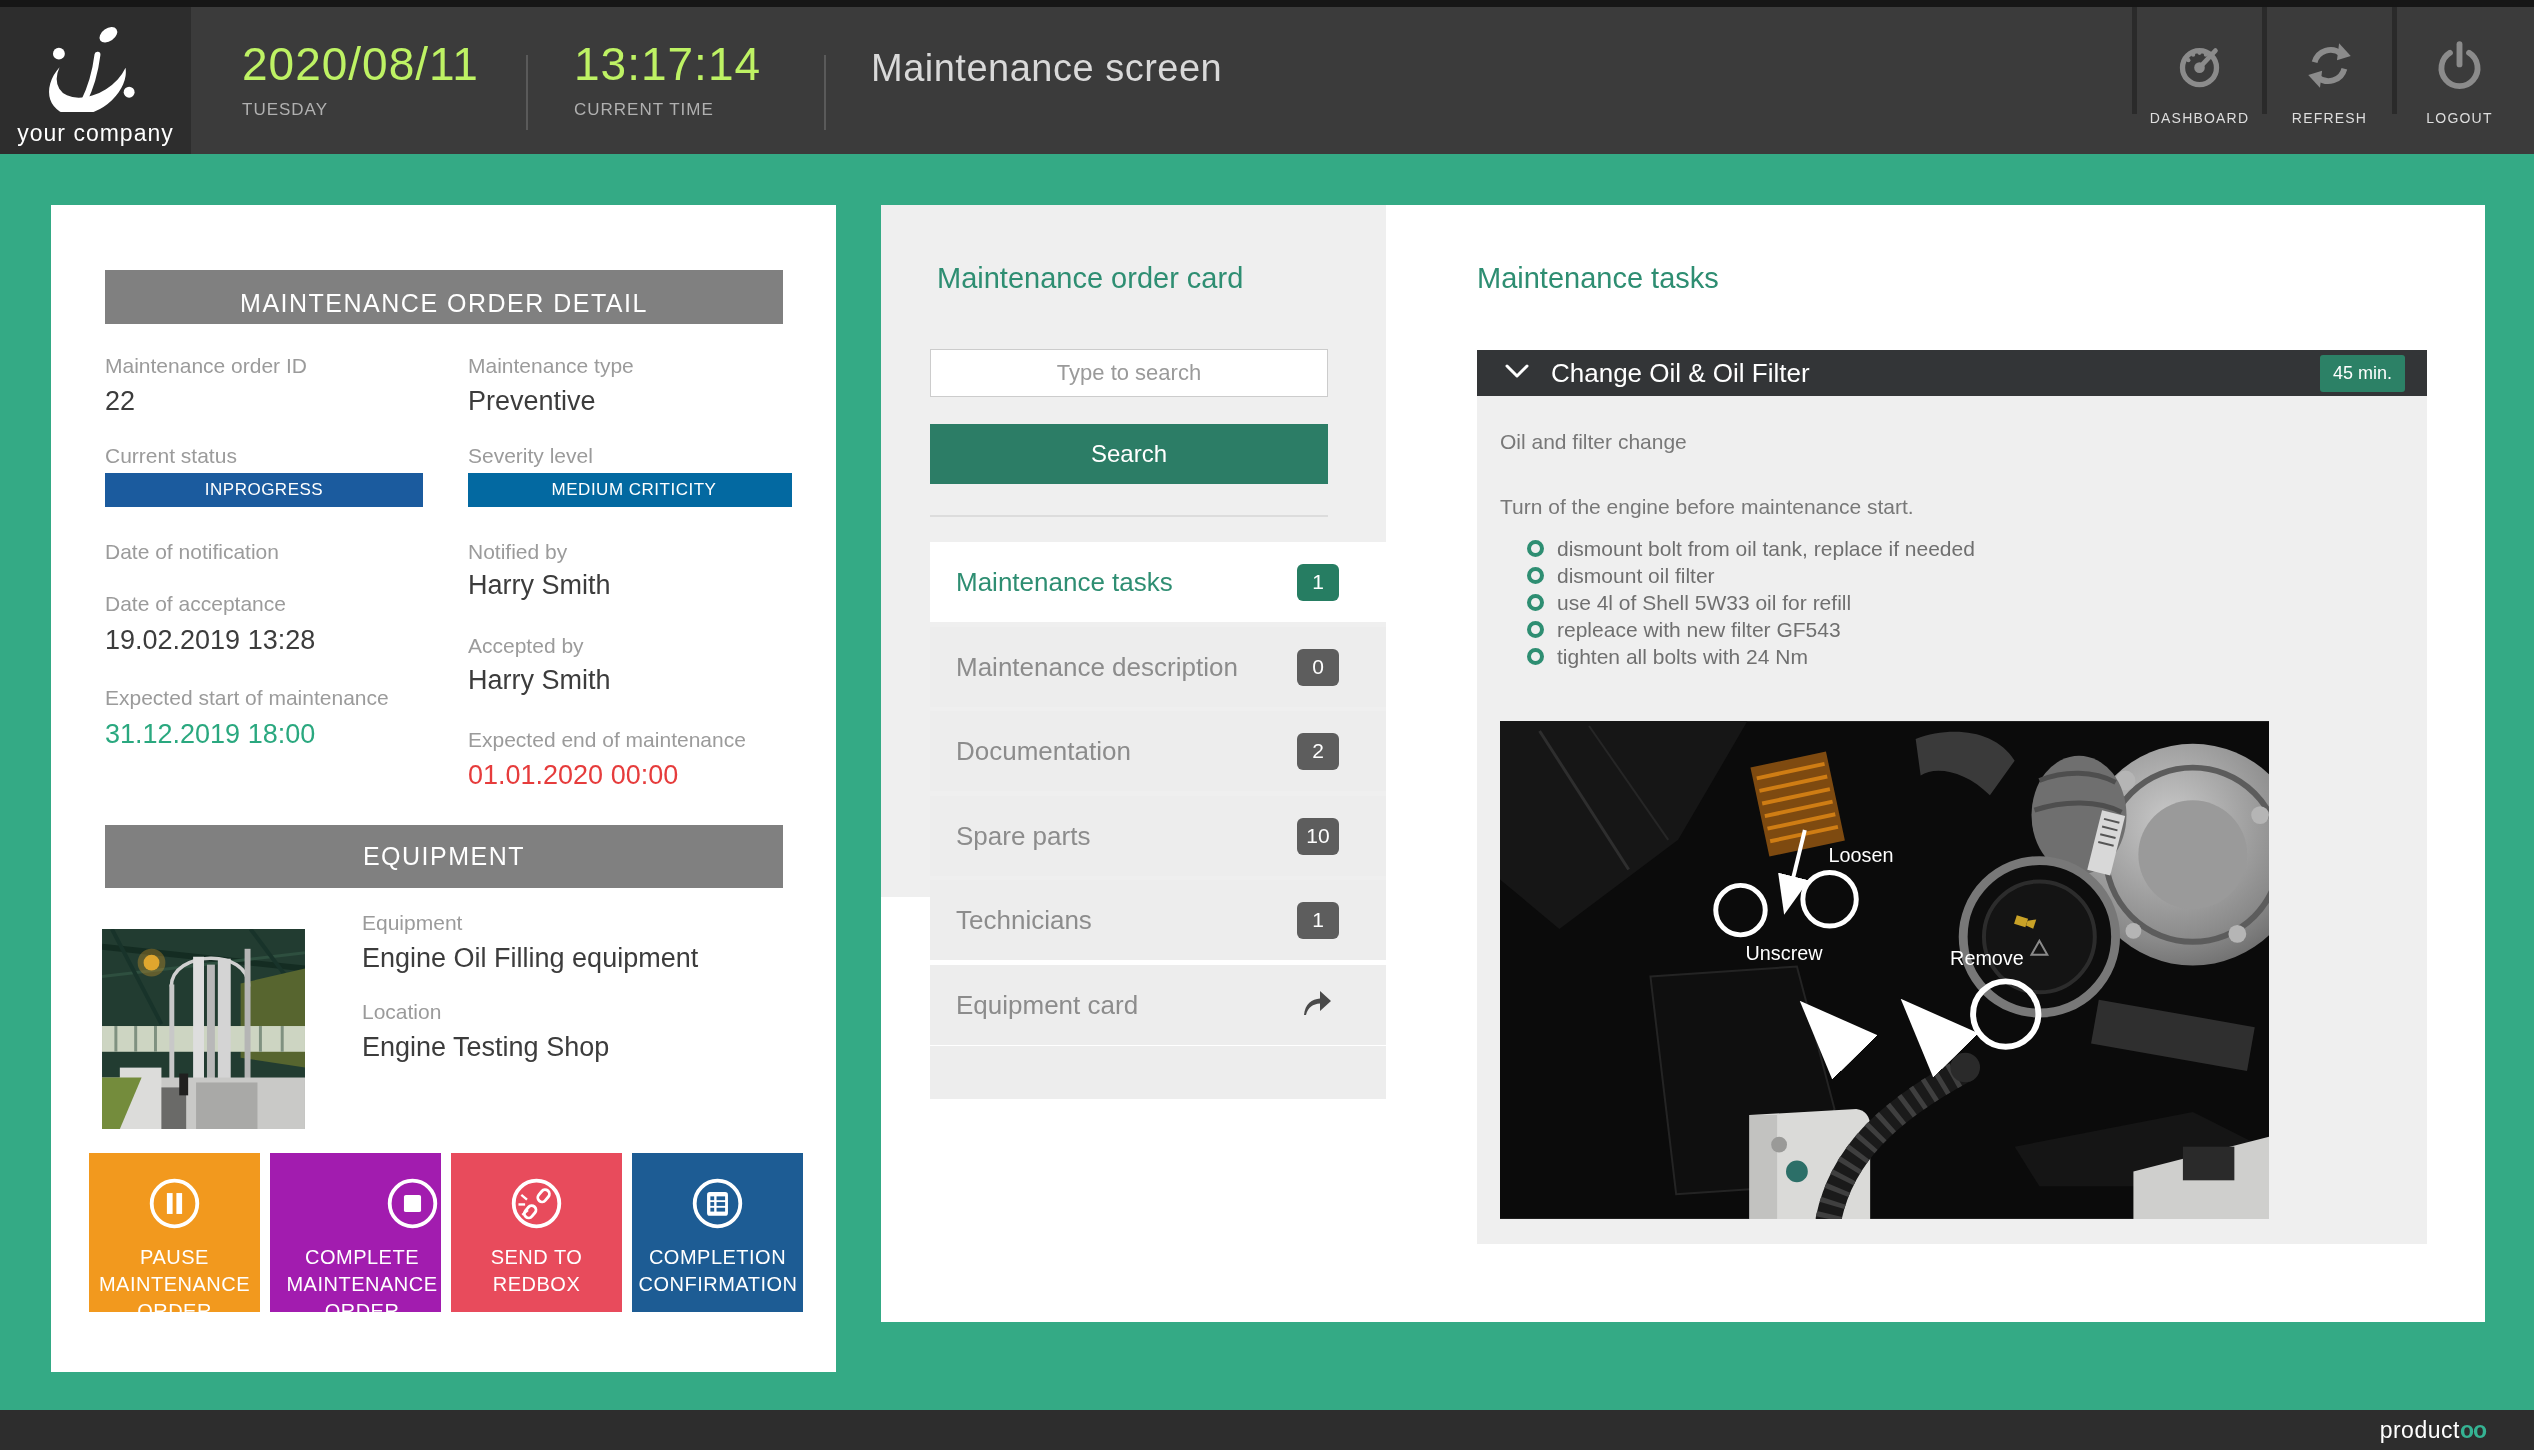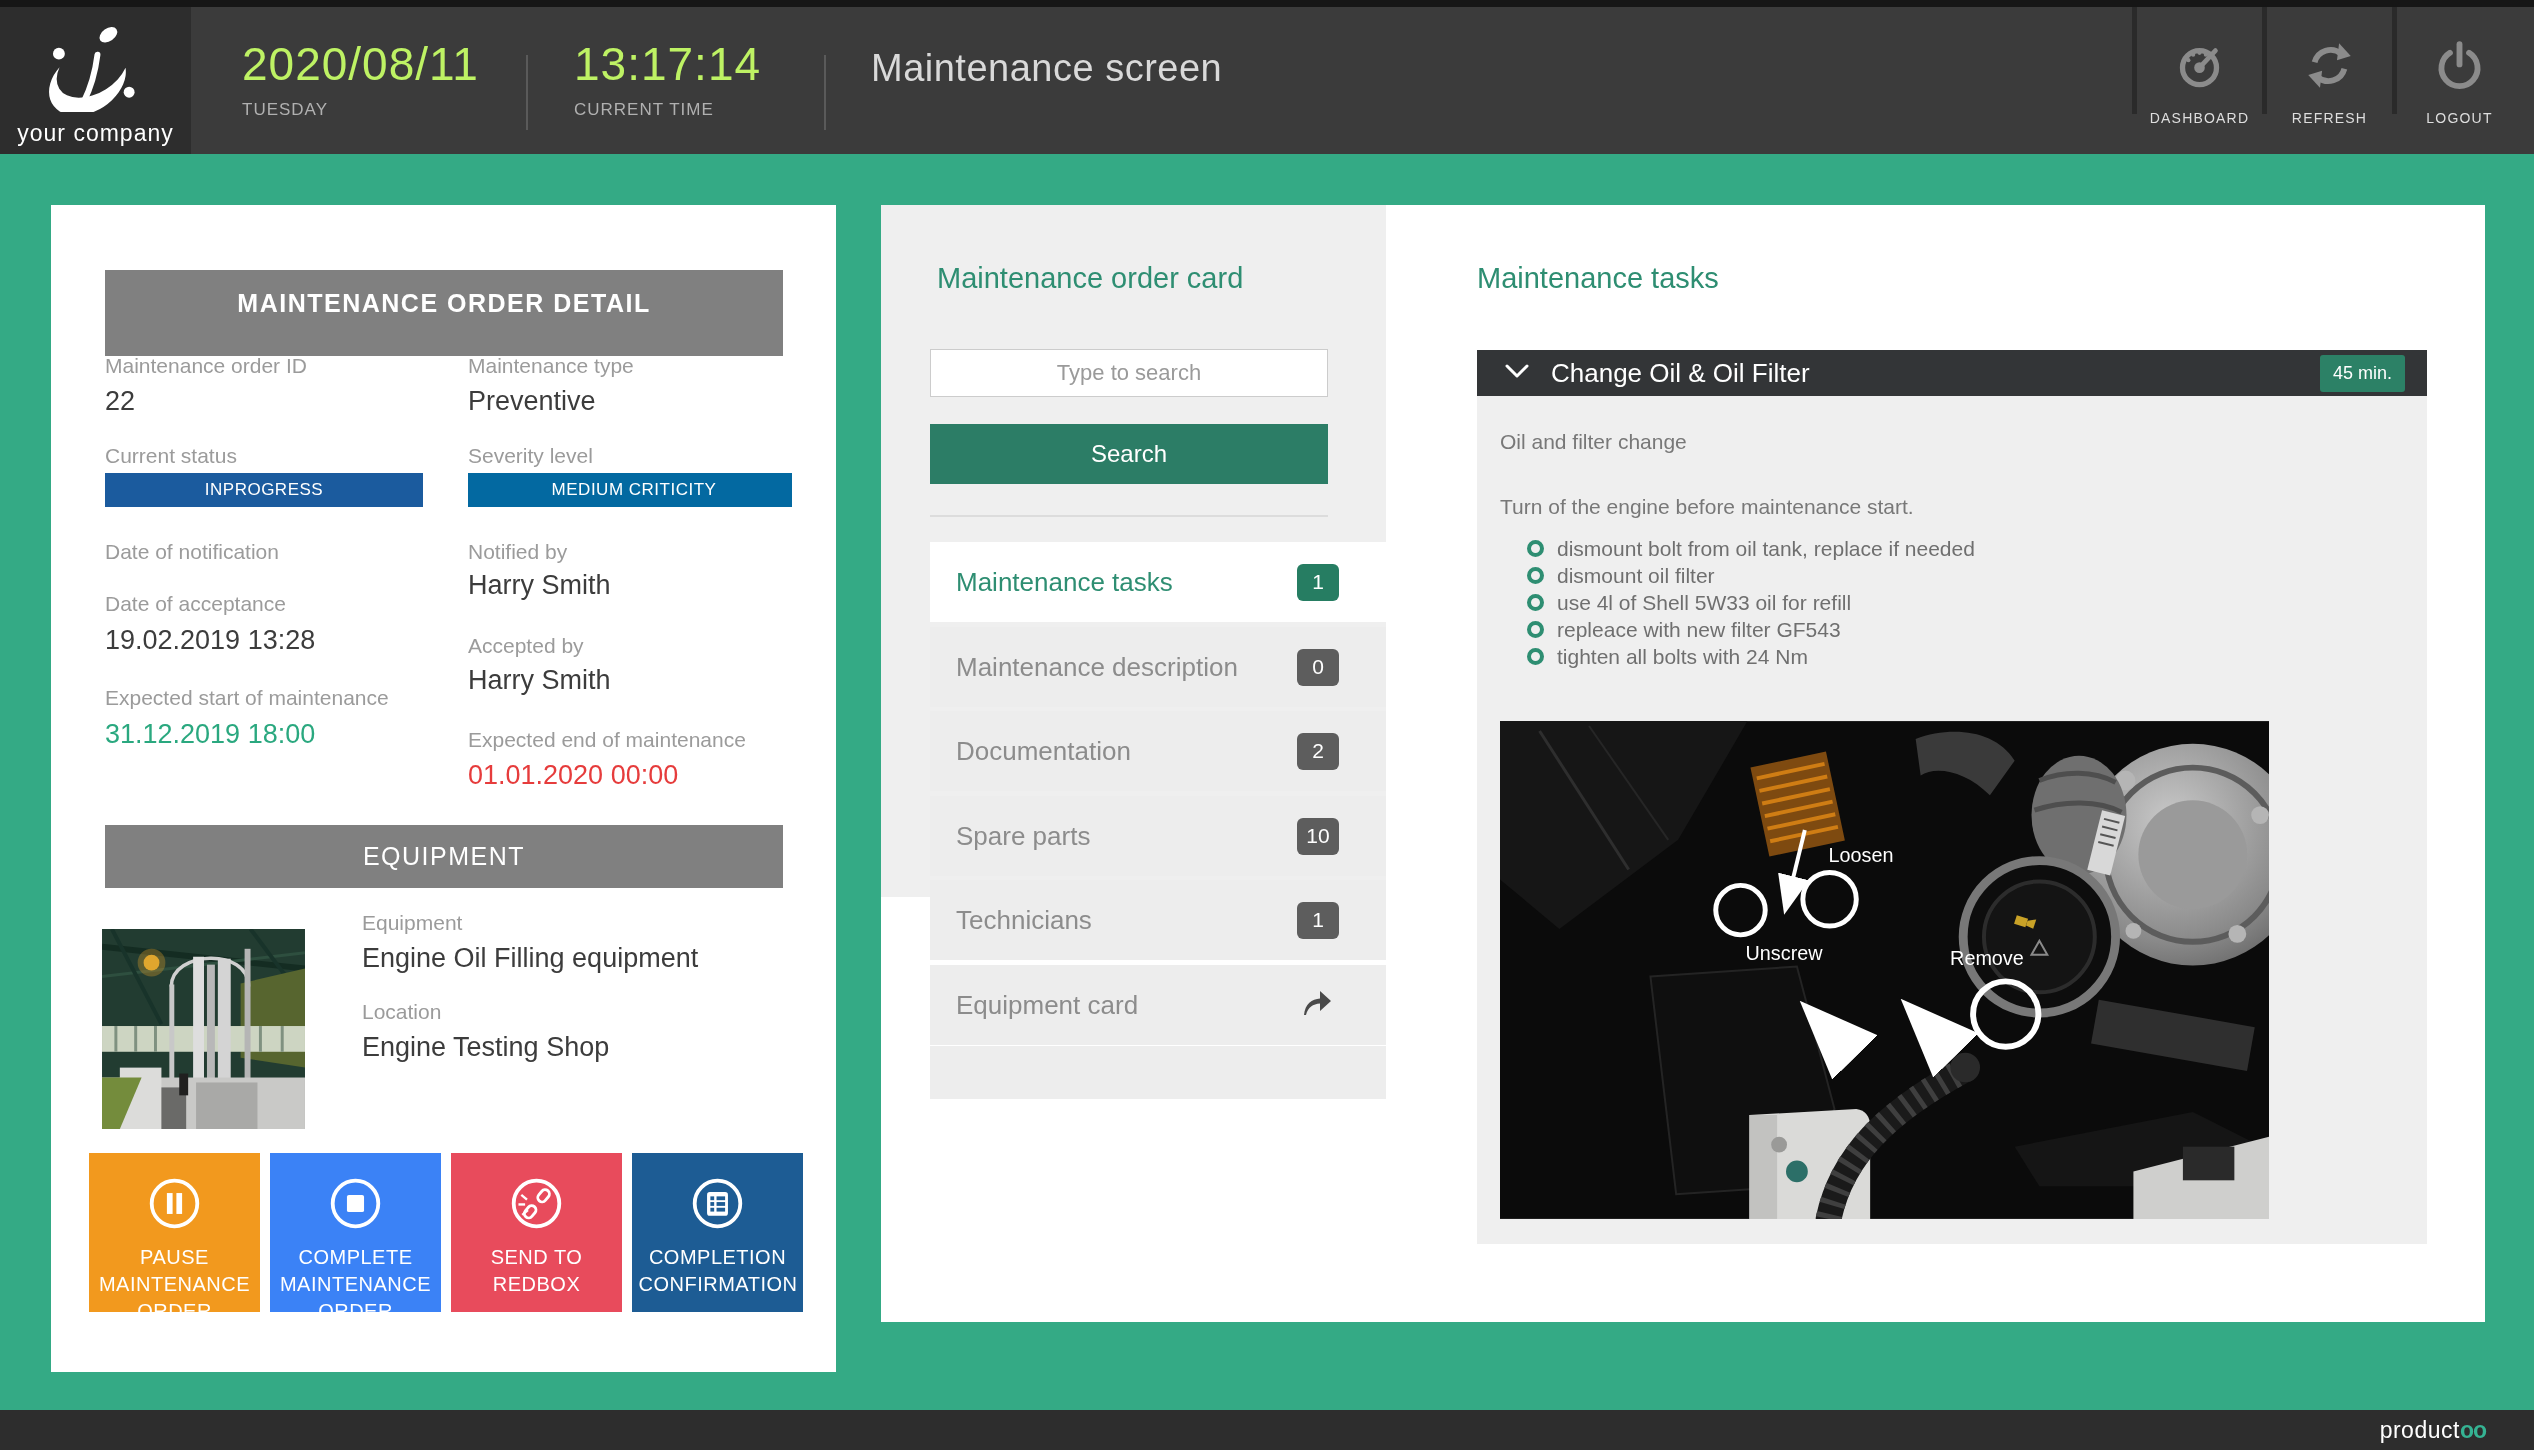--- a/index.html
+++ b/index.html
@@ -19,36 +19,36 @@
   .hdr-sep{position:absolute;top:48px;width:2px;height:75px;background:#5a5a5a;}
   .hdr-title{position:absolute;left:871px;top:40px;font-size:38px;color:#d9d9d9;letter-spacing:0.5px;}
   .nav-group{position:absolute;right:12px;top:0;height:107px;display:flex;background:#2a2a2a;}
   .nav-btn{width:125px;height:147px;background:#3b3b3b;margin-left:5px;display:flex;flex-direction:column;align-items:center;cursor:pointer;}
   .nav-btn .nicon{margin-top:28px;height:61px;display:flex;align-items:center;}
   .nav-btn .nlabel{margin-top:14px;font-size:14px;color:#dedede;letter-spacing:1.2px;}
 
   
   .left-panel{position:absolute;left:51px;top:205px;width:785px;height:1167px;background:#ffffff;}
   .section-bar{position:absolute;left:54px;width:678px;background:#808080;color:#ffffff;text-align:center;font-size:25px;letter-spacing:1.5px;}
-  .bar-detail{top:65px;height:86px;line-height:66px;font-weight:bold;}
+  .bar-detail{top:65px;height:54px;line-height:66px;}
   .bar-equipment{top:620px;height:63px;line-height:63px;}
   .f-label{position:absolute;font-size:21px;color:#9b9b9b;}
   .f-value{position:absolute;font-size:27px;color:#3c3c3c;}
   .v-green{color:#2aa87f;}
   .v-red{color:#e63c3c;}
   .status-badge{position:absolute;height:34px;line-height:34px;text-align:center;color:#ffffff;font-size:17px;letter-spacing:0.5px;}
   .b-blue{background:#1b5b9e;}
   .b-orange{background:#0369a1;padding-left:8px;}
   .equip-thumb{position:absolute;left:51px;top:724px;width:203px;height:200px;}
   .actions{position:absolute;left:38px;top:948px;display:flex;gap:10px;}
   .action-btn{width:171px;height:159px;display:flex;flex-direction:column;align-items:center;cursor:pointer;}
   .action-btn .alabel{margin-top:8px;width:158px;text-align:center;color:#ffffff;font-size:20px;line-height:27px;letter-spacing:0.5px;}
   .action-btn .aicon{margin-top:22px;}
   .c-orange{background:#f2991e;}
-  .c-green{background:#3b82f6;}
+  .c-green{background:#a21caf;align-items:flex-end;}
   .c-red{background:#e84b5c;}
   .c-blue{background:#1d5c94;}
 
   
   .big-card{position:absolute;left:881px;top:205px;width:1604px;height:1117px;background:#ffffff;}
   .mid-panel{position:absolute;left:0;top:0;width:505px;height:692px;background:#efefef;}
   .mid-title{position:absolute;left:56px;top:57px;font-size:29px;color:#2e8e72;}
   .search-input{position:absolute;left:49px;top:144px;width:398px;height:48px;background:#ffffff;border:1px solid #cccccc;box-sizing:border-box;text-align:center;font-size:22px;color:#444;font-family:"Liberation Sans",sans-serif;outline:none;}
   .search-input::placeholder{color:#9a9a9a;}
   .search-btn{position:absolute;left:49px;top:219px;width:398px;height:60px;background:#2c7d66;color:#ffffff;font-size:24px;display:flex;align-items:center;justify-content:center;cursor:pointer;}

